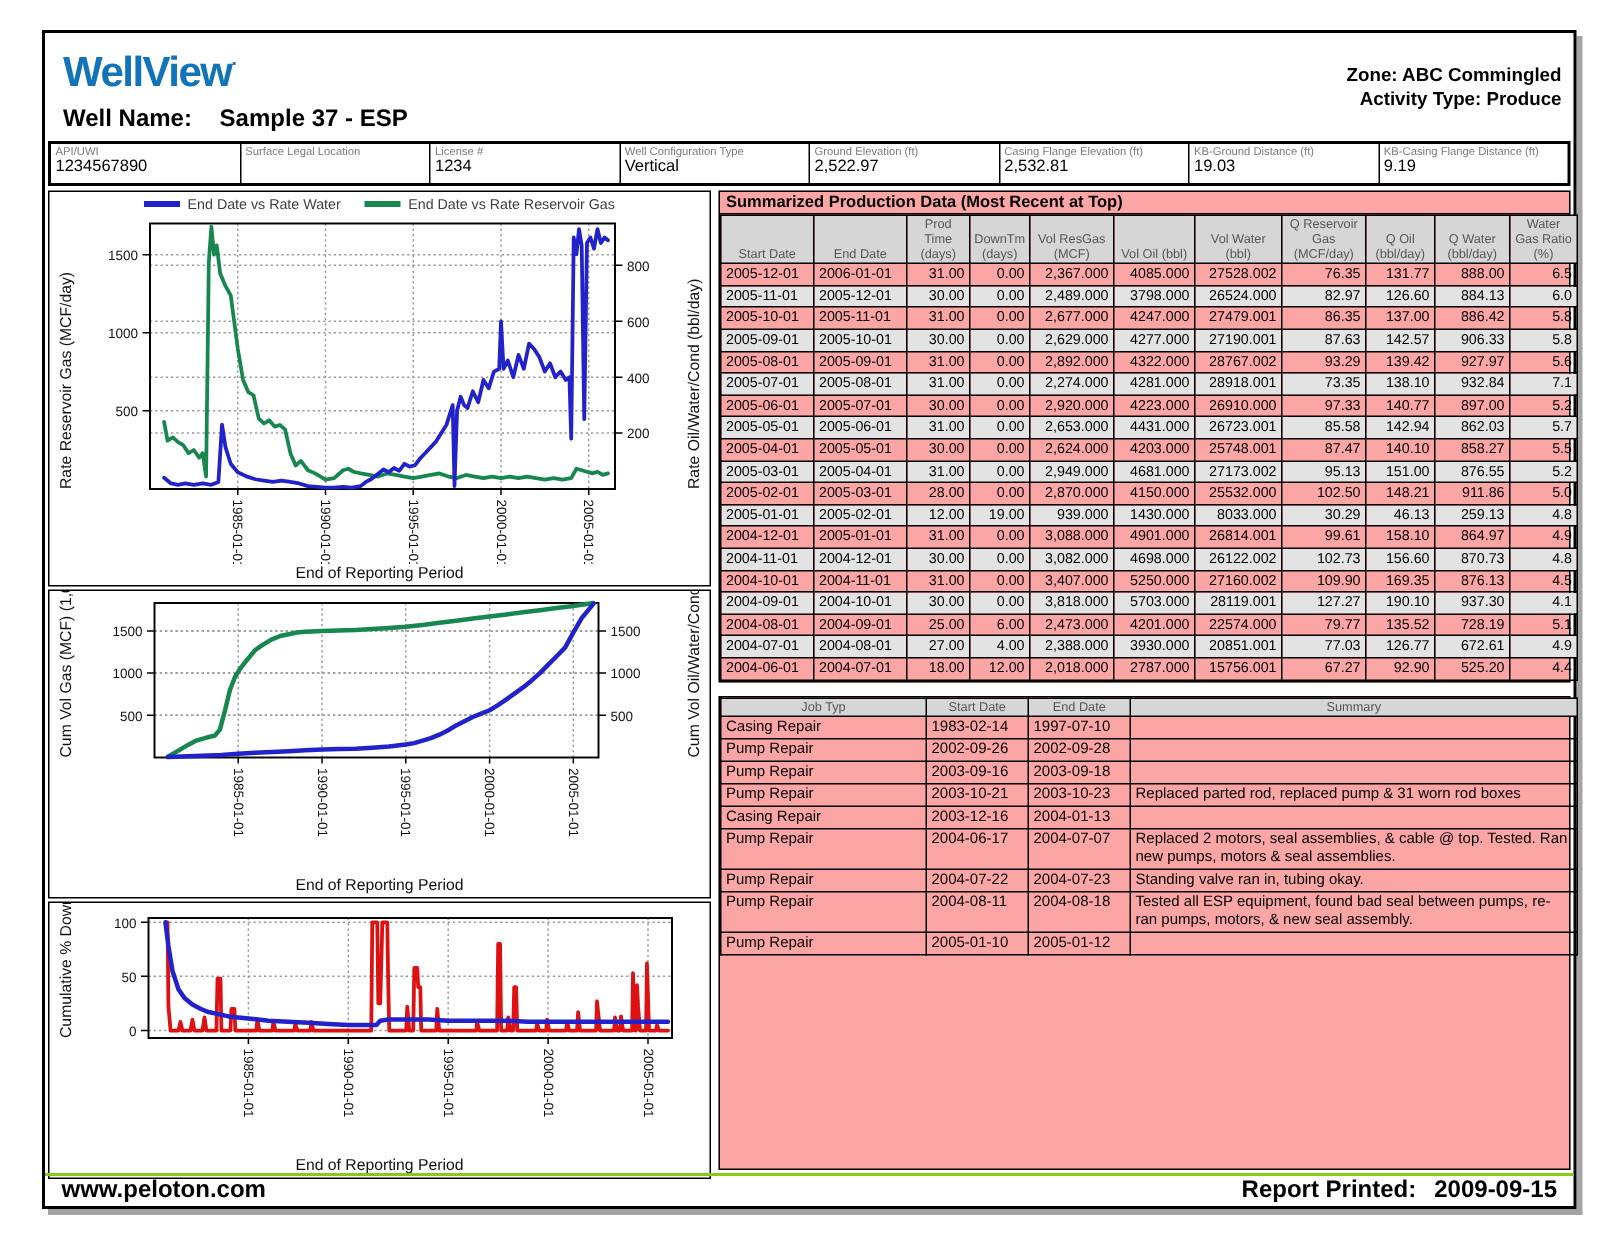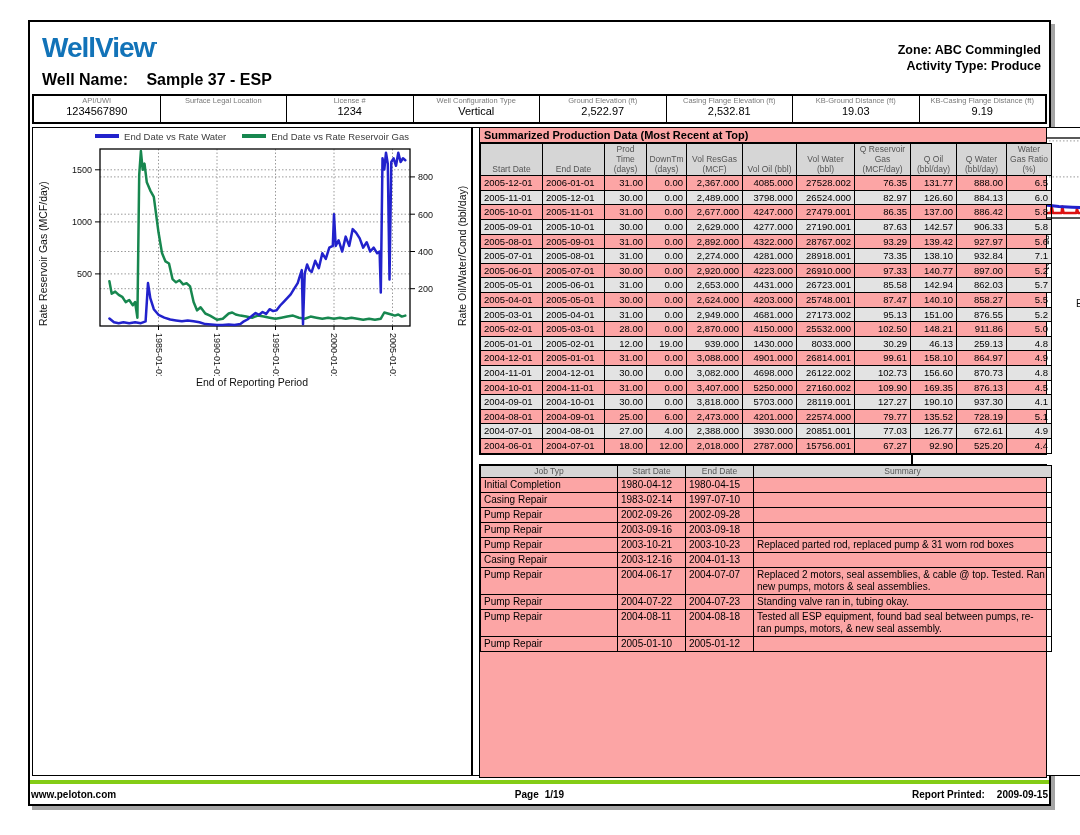--- a/index.html
+++ b/index.html
@@ -8,28 +8,28 @@
         box-shadow:4px 4px 0 rgba(90,90,90,.55);background:#fff;display:flex;flex-direction:column;box-sizing:border-box;}
   
   .header{position:relative;height:72px;flex:none;}
   .header-title{text-align:center;font-size:14px;font-weight:bold;padding-top:6px;}
   .logo{position:absolute;left:12px;top:10px;font-size:28px;font-weight:bold;color:#1273b8;letter-spacing:-1px;}
   .logo-mark{font-size:13px;vertical-align:super;}
   .wellname{position:absolute;left:12px;top:49px;font-size:16px;font-weight:bold;}
   .wellname .wn-value{margin-left:14px;}
   .header-right{position:absolute;right:8px;top:20px;text-align:right;font-size:12.5px;font-weight:bold;line-height:1.3;}
   
-  .info-bar{display:flex;border:2px solid #000;margin:0 2px;height:30px;flex:none;box-sizing:border-box;background:#fff;text-align:center;}
+  .info-bar{display:flex;border:2px solid #000;margin:0 2px;height:30px;flex:none;box-sizing:border-box;background:#fff;}
   .info-cell{flex:1;border-right:1px solid #000;padding:1px 3px;overflow:hidden;}
   .info-cell:last-child{border-right:none;}
   .info-lbl{font-size:7.5px;color:#7a7a7a;white-space:nowrap;line-height:1.1;}
   .info-val{font-size:11px;color:#000;white-space:nowrap;}
   
   .content{flex:1;display:flex;gap:5px;padding:3px 2px 2px 2px;min-height:0;}
-  .left-col{width:442px;flex:none;display:flex;}
+  .left-col{width:442px;flex:none;display:flex;flex-direction:column;}
   .chart-box{border:1.5px solid #000;margin-bottom:2px;background:#fff;box-sizing:border-box;}
   .legend{height:16px;display:flex;justify-content:center;align-items:center;gap:16px;font-size:9.5px;color:#3c3c3c;}
   .legend-item{display:flex;align-items:center;}
   .legend-key{display:inline-block;width:24px;height:4px;margin-right:5px;}
   .axis-title{text-align:center;font-size:10.5px;height:14px;line-height:13px;color:#111;}
   svg{display:block;}
   .gr{stroke:#9a9a9a;stroke-width:1;stroke-dasharray:1.5,2;}
   .tk{stroke:#000;stroke-width:1;}
   .pb{fill:none;stroke:#000;stroke-width:1.3;}
   .tl{font-size:9px;fill:#111;}
@@ -41,22 +41,22 @@
   table{border-collapse:collapse;width:100%;table-layout:fixed;}
   th{background:#d6d6d6;color:#555;font-size:8.5px;font-weight:normal;border:1px solid #000;
      padding:1px 2px;text-align:center;vertical-align:bottom;line-height:1.15;overflow:hidden;}
   td{border:1px solid #000;overflow:hidden;}
   .prod td{font-size:9.5px;padding:0 3px;white-space:nowrap;height:13.6px;line-height:13.6px;}
   .prod tbody tr:nth-child(even) td{background:#e3e3e3;}
   .prod td.num{text-align:right;}
   .jobs-section{flex:1;margin-top:9px;display:flex;flex-direction:column;}
   .jobs td{font-size:10px;padding:1px 3px;vertical-align:top;line-height:1.2;}
   
-  .footer{height:20px;flex:none;border-top:4px solid #84cc16;display:flex;align-items:center;
-          font-size:10px;font-weight:bold;padding:0 1px;position:relative;}
+  .footer{height:20px;flex:none;border-top:2px solid #84cc16;display:flex;align-items:center;
+          font-size:16px;font-weight:bold;padding:0 11px;position:relative;}
   .footer-center{position:absolute;left:0;right:0;text-align:center;}
   .footer-right{margin-left:auto;}
   .footer-right .val{margin-left:12px;margin-top:24px;}
   .footer-center .val{margin-left:6px;}
 </style>
 </head>
 <body>
 
 <div class="page">
 
@@ -538,26 +538,20 @@
           <thead id="jobs-head">
               <tr>
                 <th>Job Typ</th>
                 <th>Start Date</th>
                 <th>End Date</th>
                 <th>Summary</th>
               </tr>
             </thead>
           <tbody id="jobs-body">
               <tr>
-                <td>Initial Completion</td>
-                <td>1980-04-12</td>
-                <td>1980-04-15</td>
-                <td></td>
-              </tr>
-              <tr>
                 <td>Casing Repair</td>
                 <td>1983-02-14</td>
                 <td>1997-07-10</td>
                 <td></td>
               </tr>
               <tr>
                 <td>Pump Repair</td>
                 <td>2002-09-26</td>
                 <td>2002-09-28</td>
                 <td></td>
@@ -606,17 +600,16 @@
               </tr>
             </tbody>
         </table>
       </div>
     </div>
 
   </div>
 
   <div class="footer">
     <span>www.peloton.com</span>
-    <span class="footer-center"><span>Page</span><span class="val">1/19</span></span>
     <span class="footer-right"><span>Report Printed:</span><span class="val">2009-09-15</span></span>
   </div>
 
 </div>
 
 </body></html>

